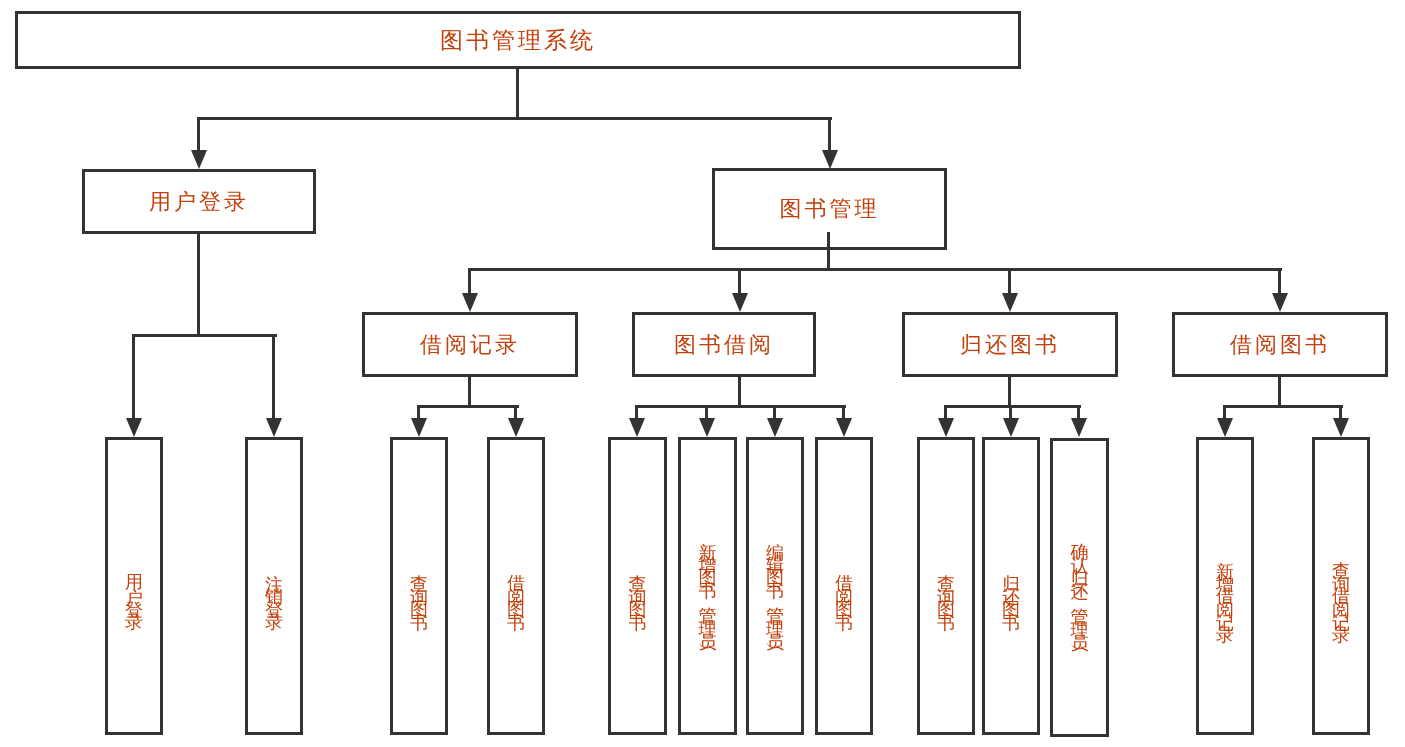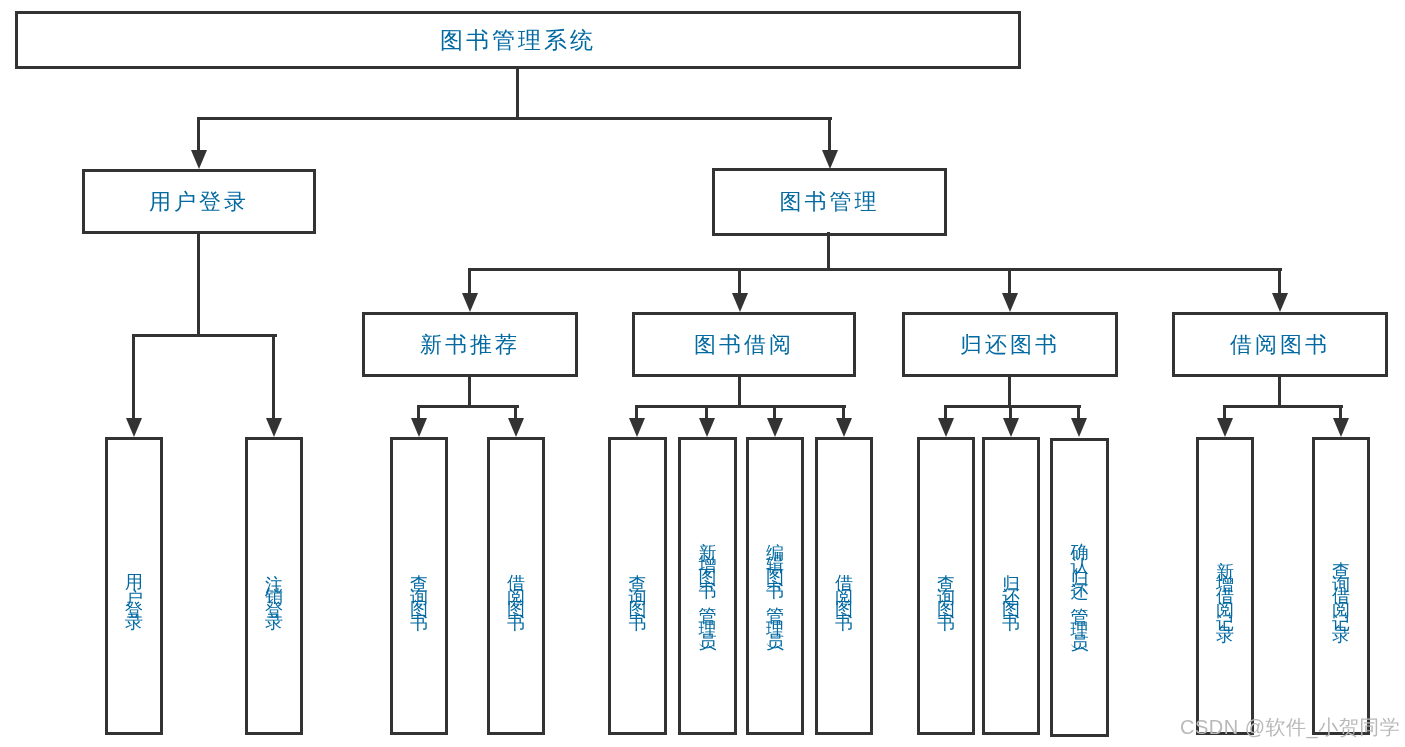--- a/index.html
+++ b/index.html
@@ -3,21 +3,21 @@
 <meta charset="utf-8">
 <style>
   html,body{margin:0;padding:0;background:#ffffff;}
   .canvas{
     position:relative;width:1405px;height:747px;background:#ffffff;
     font-family:"Liberation Sans",sans-serif;color:#333333;overflow:hidden;
   }
   .node{
     position:absolute;box-sizing:border-box;border:3px solid #333333;background:#ffffff;
     display:flex;align-items:center;justify-content:center;
-    font-size:22px;letter-spacing:3px;color:#0369a1;white-space:nowrap;
+    font-size:22px;letter-spacing:3px;color:#c2410c;white-space:nowrap;
   }
   .node.root{font-size:23px;}
   .vnode{
     writing-mode:vertical-rl;text-orientation:mixed;
     font-size:18px;letter-spacing:13px;line-height:1;white-space:normal;
   }
   .vl{position:absolute;width:3px;background:#333333;}
   .hl{position:absolute;height:3px;background:#333333;}
   .ar{
     position:absolute;width:0;height:0;
@@ -37,42 +37,42 @@
   <div class="node root" style="left:15px;top:11px;width:1006px;height:58px">图书管理系统</div>
 
   <div class="vl" style="left:516px;top:68px;height:52px"></div>
   <div class="hl" style="left:197px;top:117px;width:635px"></div>
   <div class="vl" style="left:197px;top:117px;height:35px"></div>
   <div class="ar" style="left:191px;top:150px"></div>
   <div class="vl" style="left:828px;top:117px;height:35px"></div>
   <div class="ar" style="left:822px;top:150px"></div>
 
   <div class="node" style="left:82px;top:169px;width:234px;height:65px">用户登录</div>
-  <div class="node" style="left:712px;top:168px;width:235px;height:68px">图书管理</div>
+  <div class="node" style="left:712px;top:168px;width:235px;height:82px">图书管理</div>
 
   <div class="vl" style="left:197px;top:233px;height:104px"></div>
   <div class="hl" style="left:132px;top:334px;width:145px"></div>
   <div class="vl" style="left:132px;top:334px;height:86px"></div>
   <div class="ar" style="left:126px;top:418px"></div>
   <div class="vl" style="left:272px;top:334px;height:86px"></div>
   <div class="ar" style="left:266px;top:418px"></div>
 
   <div class="vl" style="left:827px;top:232px;height:39px"></div>
   <div class="hl" style="left:468px;top:268px;width:814px"></div>
   <div class="vl" style="left:468px;top:268px;height:28px"></div>
   <div class="ar" style="left:462px;top:293px"></div>
   <div class="vl" style="left:738px;top:268px;height:28px"></div>
   <div class="ar" style="left:732px;top:293px"></div>
   <div class="vl" style="left:1008px;top:268px;height:28px"></div>
   <div class="ar" style="left:1002px;top:293px"></div>
   <div class="vl" style="left:1278px;top:268px;height:28px"></div>
   <div class="ar" style="left:1272px;top:293px"></div>
 
-  <div class="node" style="left:362px;top:312px;width:216px;height:65px">新书推荐</div>
-  <div class="node" style="left:632px;top:312px;width:224px;height:65px">图书借阅</div>
+  <div class="node" style="left:362px;top:312px;width:216px;height:65px">借阅记录</div>
+  <div class="node" style="left:632px;top:312px;width:184px;height:65px">图书借阅</div>
   <div class="node" style="left:902px;top:312px;width:216px;height:65px">归还图书</div>
   <div class="node" style="left:1172px;top:312px;width:216px;height:65px">借阅图书</div>
 
   <div class="vl" style="left:468px;top:377px;height:31px"></div>
   <div class="hl" style="left:417px;top:405px;width:102px"></div>
   <div class="vl" style="left:417px;top:405px;height:14px"></div>
   <div class="ar" style="left:411px;top:418px"></div>
   <div class="vl" style="left:514px;top:405px;height:14px"></div>
   <div class="ar" style="left:508px;top:418px"></div>
 
@@ -114,15 +114,14 @@
   <div class="node vnode" style="left:746px;top:437px;width:58px;height:298px">编辑图书（管理员）</div>
   <div class="node vnode" style="left:815px;top:437px;width:58px;height:298px">借阅图书</div>
 
   <div class="node vnode" style="left:917px;top:437px;width:58px;height:298px">查询图书</div>
   <div class="node vnode" style="left:982px;top:437px;width:58px;height:298px">归还图书</div>
   <div class="node vnode" style="left:1050px;top:438px;width:59px;height:299px">确认归还（管理员）</div>
 
   <div class="node vnode" style="left:1196px;top:437px;width:58px;height:298px">新增借阅记录</div>
   <div class="node vnode" style="left:1312px;top:437px;width:58px;height:298px">查询借阅记录</div>
 
-  <div class="watermark">CSDN @软件_小贺同学</div>
 
 </div>
 
 </body></html>

